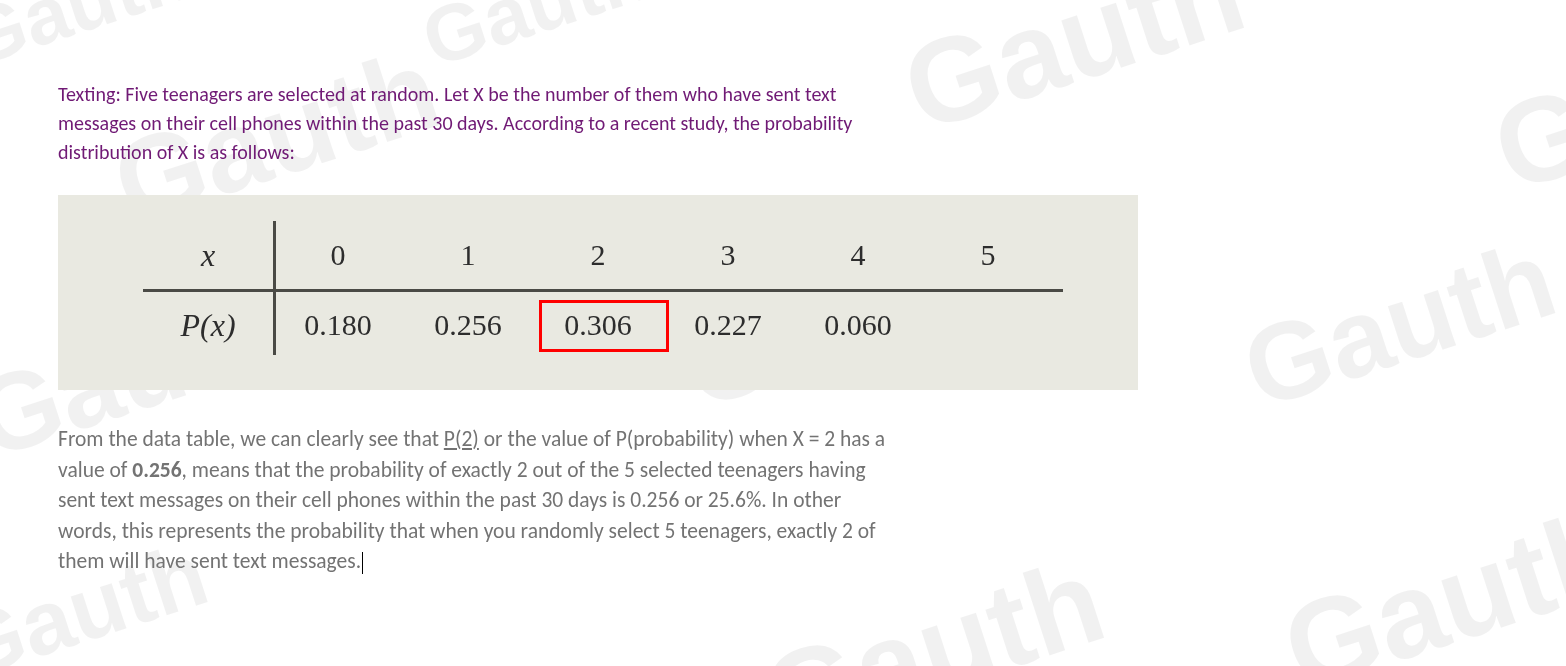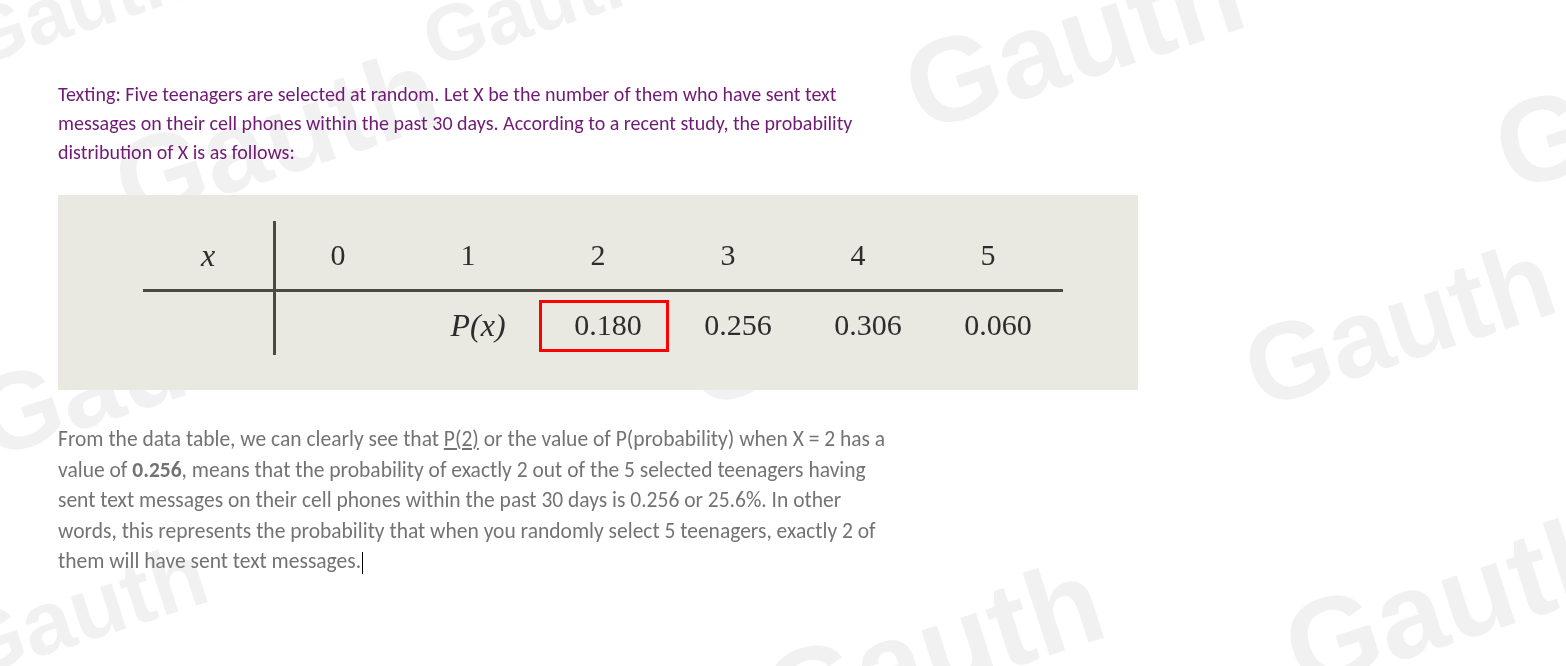--- a/index.html
+++ b/index.html
@@ -135,25 +135,26 @@
       <div class="trow">
         <div class="hcell">x</div>
         <div class="dcell">0</div>
         <div class="dcell">1</div>
         <div class="dcell">2</div>
         <div class="dcell">3</div>
         <div class="dcell">4</div>
         <div class="dcell">5</div>
       </div>
 
-      <div class="trow" style="margin-top:10px;justify-content:flex-end;">
+      <div class="trow" style="margin-top:10px;">
         <div class="hcell">P(x)</div>
         <div class="dcell">0.180</div>
         <div class="dcell" id="hl-cell">0.256</div>
         <div class="dcell">0.306</div>
+        <div class="dcell">0.227</div>
         <div class="dcell">0.060</div>
       </div>
 
       <div class="highlight-box" style="left:396px; top:75px; width:130px; height:52px;"></div>
     </div>
   </div>
 
   <p class="para2">
     <span>From the data table, we can clearly see that </span><span class="underline">P(2)</span><span> or the value of P(probability) when X = 2 has a value of </span><b>0.256</b><span>, means that the probability of exactly 2 out of the 5 selected teenagers having sent text messages on their cell phones within the past 30 days is 0.256 or 25.6%. In other words, this represents the probability that when you randomly select 5 teenagers, exactly 2 of them will have sent text messages.</span><span class="caret"></span>
   </p>

